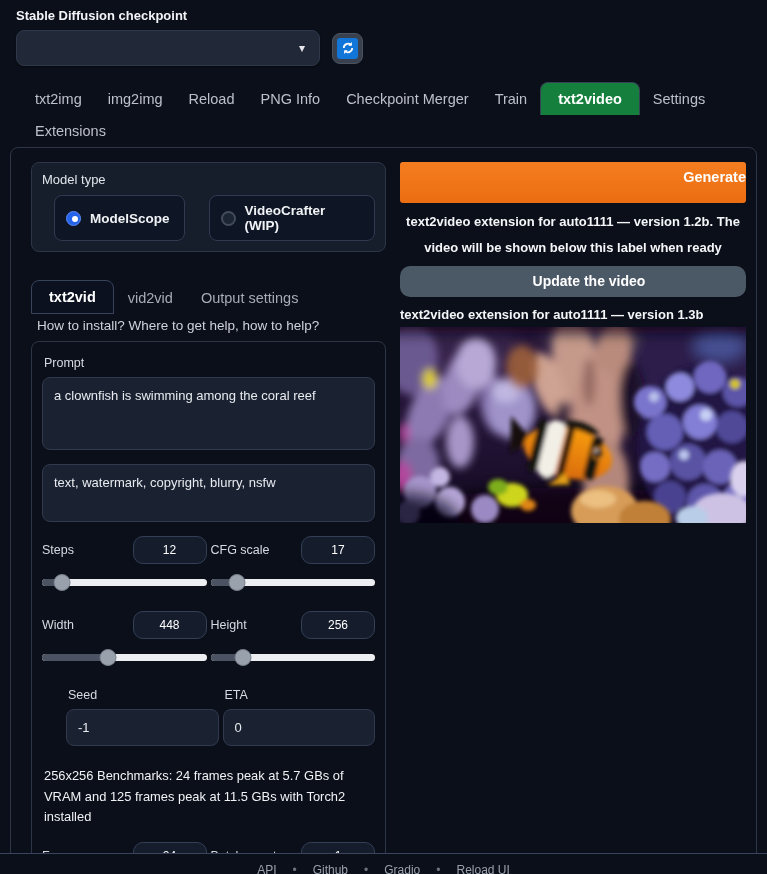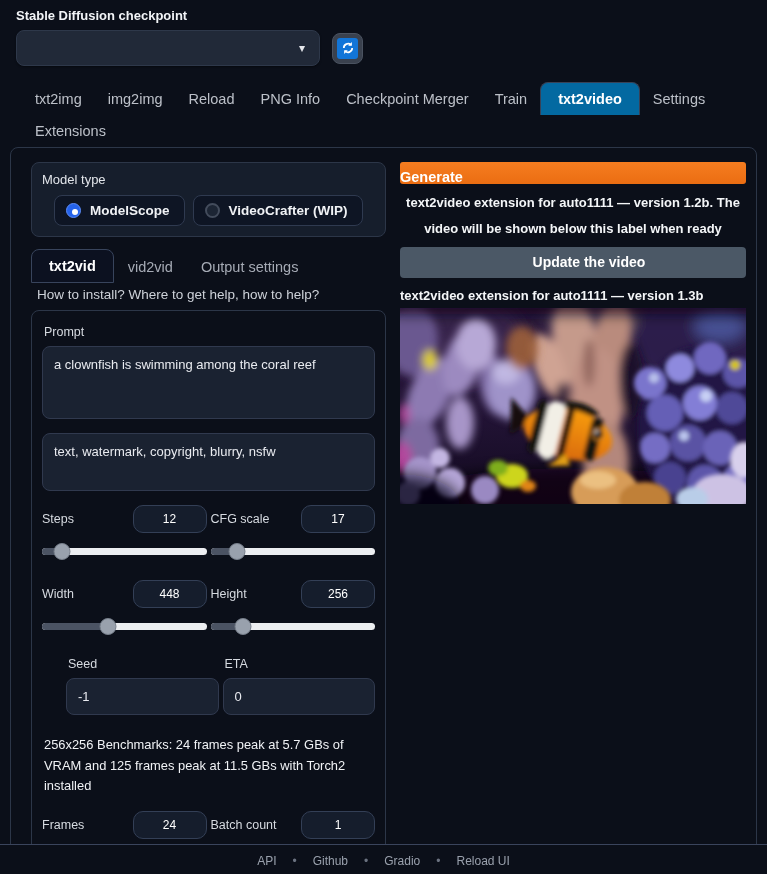--- a/index.html
+++ b/index.html
@@ -29,37 +29,37 @@
     display:flex; align-items:center; justify-content:center;
   }
   
   .tabbar { padding:16px 22px 0 22px; }
   .tabrow { display:flex; align-items:center; }
   .tab {
     color:#bcc0c8; font-size:14.5px; padding:8px 13px; cursor:pointer; white-space:nowrap;
   }
   .tab.selected {
     color:#ffffff; font-weight:700;
-    background:#0369a1; border:1px solid #384257; border-bottom:none;
+    background:#15803d; border:1px solid #384257; border-bottom:none;
     border-radius:8px 8px 0 0; padding:8px 17px;
   }
   
   .container {
     margin:0 10px; height:713px; border:1px solid #2c3648; border-radius:8px;
     display:flex; gap:14px; padding:14px 10px 14px 20px;
   }
   .left-col { width:355px; flex:none; }
   .right-col { width:346px; flex:none; }
   
   .model-block {
     background:#161e2c; border:1px solid #2c3648; border-radius:8px;
-    padding:9px 10px 10px 10px; margin-bottom:12px;
+    padding:9px 10px 10px 10px; margin-bottom:28px;
   }
   .blk-label { font-size:13px; color:#e2e5ea; margin-bottom:8px; }
-  .radio-row { display:flex; gap:8px;padding-left:12px; }
+  .radio-row { display:flex; gap:24px;padding-left:12px; }
   .radio-pill {
     display:flex; align-items:center; gap:9px; background:#0e1524;
     border:1px solid #2f3a50; border-radius:8px; padding:7px 14px 7px 11px; cursor:pointer;
   }
   .radio-dot { width:15px; height:15px; border-radius:50%; flex:none; }
   .radio-dot.on { background:#2563eb; border:1px solid #5c8cf7; position:relative; }
   .radio-dot.on::after {
     content:""; position:absolute; left:4.5px; top:4.5px; width:6px; height:6px;
     border-radius:50%; background:#fff;
   }
@@ -103,36 +103,36 @@
     width:17px; height:17px; border-radius:50%; background:#99a1ad; border:1px solid #767e8a;
   }
   .textinput {
     width:100%; height:37px; background:#1a2231; border:1px solid #30394e; border-radius:8px;
     color:#e9ebf0; font-size:13px; padding:0 11px; outline:none;
     font-family:"Liberation Sans",sans-serif;
   }
   .benchmark { font-size:12.9px; font-weight:400; color:#f0f2f5; line-height:1.6; margin:8px 2px 14px 2px; }
   
   .generate-btn {
-    height:22px; background:linear-gradient(#f57d20,#eb6d12); border-radius:3px;
-    color:#fff; font-weight:700; font-size:14.5px; text-align:left; line-height:31px; cursor:pointer;
+    height:41px; background:linear-gradient(#f57d20,#eb6d12); border-radius:3px;
+    color:#fff; font-weight:700; font-size:14.5px; text-align:right; line-height:31px; cursor:pointer;
   }
   .status-text {
     font-size:13px; font-weight:700; color:#f4f6f8; text-align:center; line-height:2.0;
     margin:6px 0 5px 0;
   }
   .update-btn {
-    height:31px; background:#4b5866; border-radius:4px; color:#fff; font-weight:700;
+    height:31px; background:#4b5866; border-radius:10px; color:#fff; font-weight:700;
     font-size:14px; text-align:center; line-height:31px; cursor:pointer;padding-left:32px;
   }
   .video-caption { font-size:13px; font-weight:700; color:#f4f6f8; margin:10px 0 5px 0; }
   .video-frame { width:346px; height:196px; display:block; }
   
   .footer {
-    position:absolute; left:0; right:0; bottom:0; height:30px;
+    position:absolute; left:0; right:0; bottom:0; height:21px;
     border-top:1px solid #3a445c; background:#0b0f19;
     display:flex; justify-content:center; gap:16px; padding-top:9px;
   }
   .footer a { color:#9aa1ad; font-size:12px; text-decoration:none; }
   .footer .sep { color:#6b7280; font-size:12px; }
 </style>
 </head>
 <body>
 
 <div class="header">

